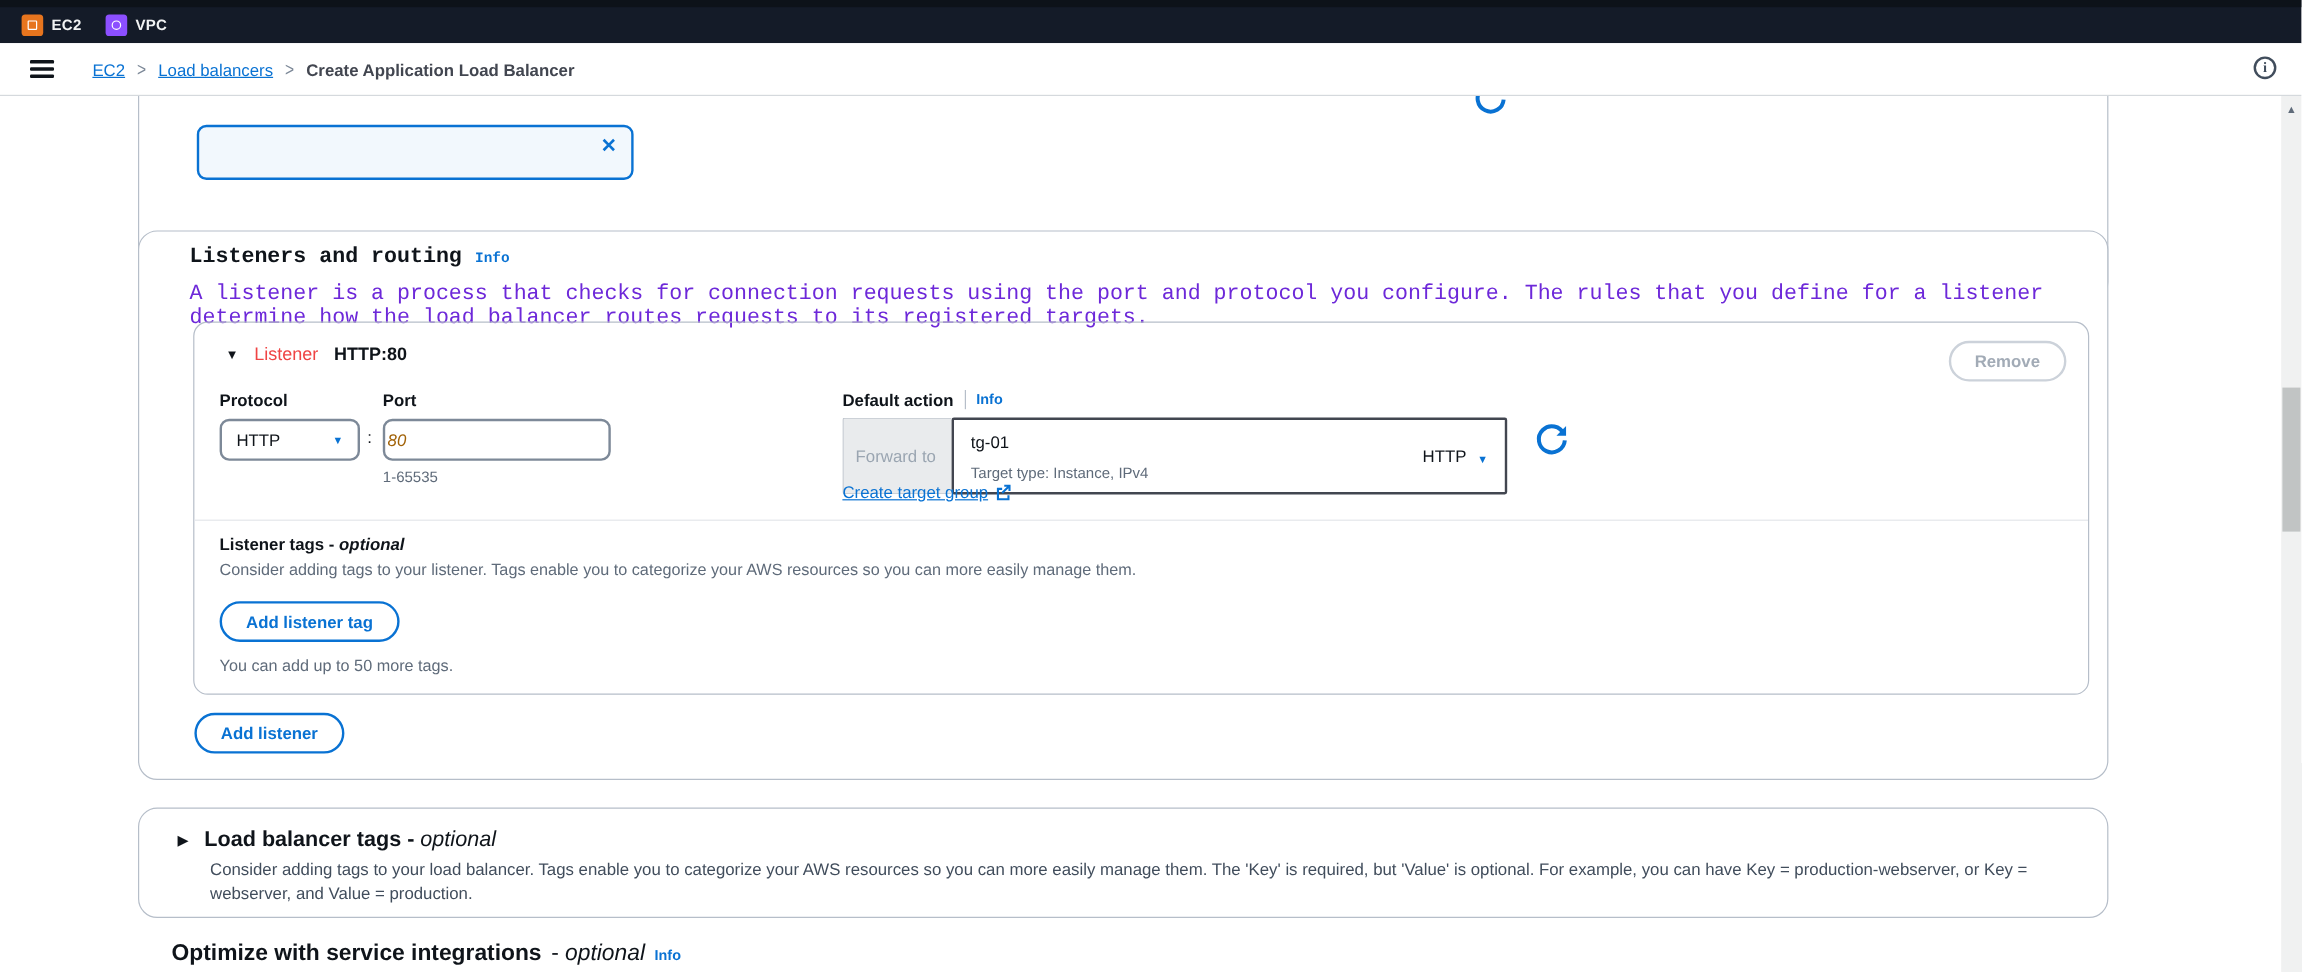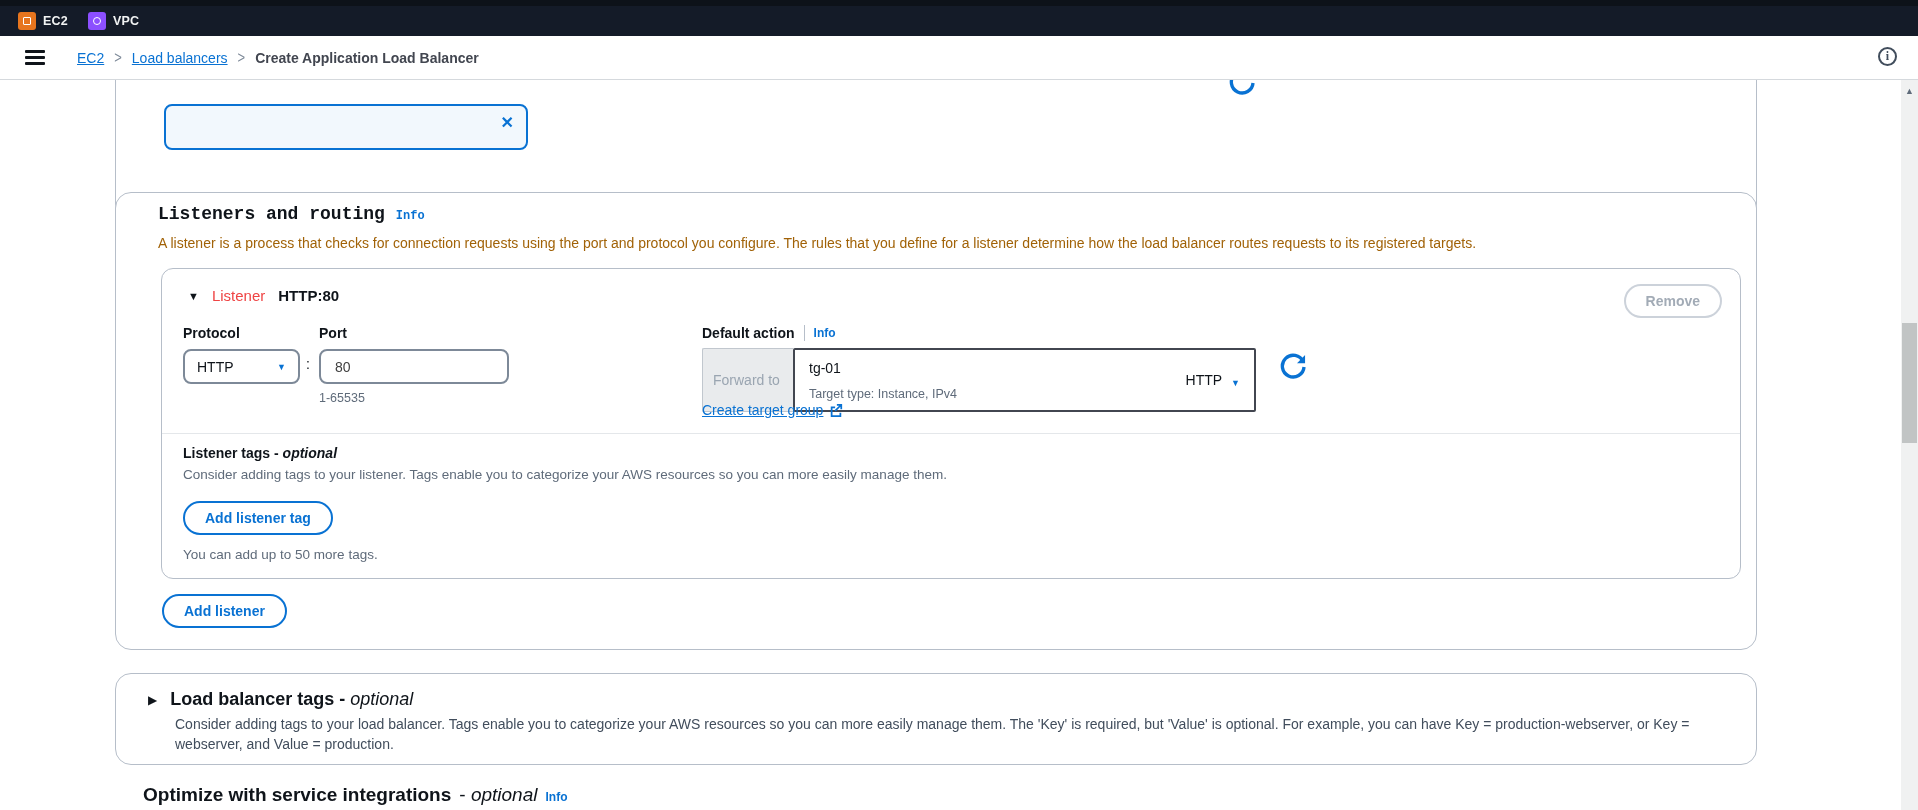--- a/index.html
+++ b/index.html
@@ -44,21 +44,21 @@
   .sg-token-name { font-size:14.5px; color:#0f141a; line-height:19px; }
   .sg-token-sub { display:flex; gap:22px; font-size:12px; color:#5f6b7a; margin-top:1px; }
   .token-close { margin-left:auto; color:#0972d3; font-size:16px; font-weight:700; line-height:16px;
     margin-top:4px; cursor:pointer; }
 
   
   .panel-listeners { left:115px; top:112px; width:1642px; height:458px; }
   .sec-title-row { position:absolute; left:42px; top:11px; display:flex; align-items:baseline; gap:11px;font-family:Liberation Mono, monospace; }
   .sec-title { font-size:18px; font-weight:700; color:#0f141a; }
   .info-link { font-size:12px; font-weight:700; color:#0972d3; cursor:pointer; }
-  .sec-desc { position:absolute; left:42px; top:42px; font-size:14px; color:#a16207; }
+  .sec-desc { position:absolute; left:42px; top:42px; font-size:18px; color:#6d28d9;font-family:Liberation Mono, monospace; }
 
   .listener-box { position:absolute; left:45px; top:75px; width:1580px; height:311px;
     border:1px solid #b6bec9; border-radius:12px; }
   .listener-head { position:absolute; left:26px; top:18px; display:flex; align-items:center; gap:13px; }
   .tri-down { font-size:11px; color:#0f141a; cursor:pointer; }
   .tri-right { font-size:12px; color:#0f141a; }
   .listener-word { font-size:15px; color:#ef4444; }
   .listener-proto { font-size:15px; font-weight:700; color:#0f141a; }
   .btn { height:34px; border-radius:17px; background:#fff; font-size:14px; font-weight:700;
     display:inline-flex; align-items:center; justify-content:center; padding:0 20px; cursor:pointer;
@@ -66,22 +66,22 @@
   .btn-disabled { border:2px solid #ccd2da; color:#a2abb6; position:absolute; right:18px; top:15px; }
   .btn-blue { border:2px solid #0972d3; color:#0972d3; }
 
   .fld-label { position:absolute; top:56px; font-size:14px; font-weight:700; color:#0f141a; }
   .ctrl { position:absolute; top:80px; height:35px; border:2px solid #7d8998; border-radius:8px;
     background:#fff; display:flex; align-items:center; font-size:14px; color:#0f141a; }
   .proto-select { left:21px; width:117px; padding:0 12px; cursor:pointer; justify-content:space-between; }
   .caret { color:#0972d3; font-size:9px; }
   .colon { position:absolute; left:144px; top:87px; font-size:14px; color:#0f141a; }
   .port-input { left:157px; width:190px; }
-  .port-input input { border:none; outline:none; width:100%; padding:0 14px; font-size:14px;
-    color:#404040; font-family:"Liberation Sans",sans-serif; background:transparent; }
+  .port-input input { border:none; outline:none; width:100%; padding:0 2px; font-size:14px;
+    color:#a16207; font-family:"Liberation Sans",sans-serif; background:transparent;font-style:italic; }
   .fld-hint { position:absolute; left:157px; top:122px; font-size:12.5px; color:#5f6b7a; }
 
   .da-label-row { position:absolute; left:540px; top:56px; display:flex; align-items:center; gap:9px; }
   .vdiv { width:1px; height:16px; background:#b6bec9; }
   .action-control { position:absolute; left:540px; top:79px; display:flex; height:64px; }
   .forward-chip { width:91px; background:#e9ebed; border:1px solid #c1c7ce; border-right:none;
     border-radius:2px 0 0 2px; display:flex; align-items:center; padding-left:10px;
     color:#9aa5b1; font-size:14px; }
   .tg-select { width:463px; border:2px solid #424650; border-radius:2px; background:#fff;
     display:flex; align-items:center; padding:0 14px; cursor:pointer; }

